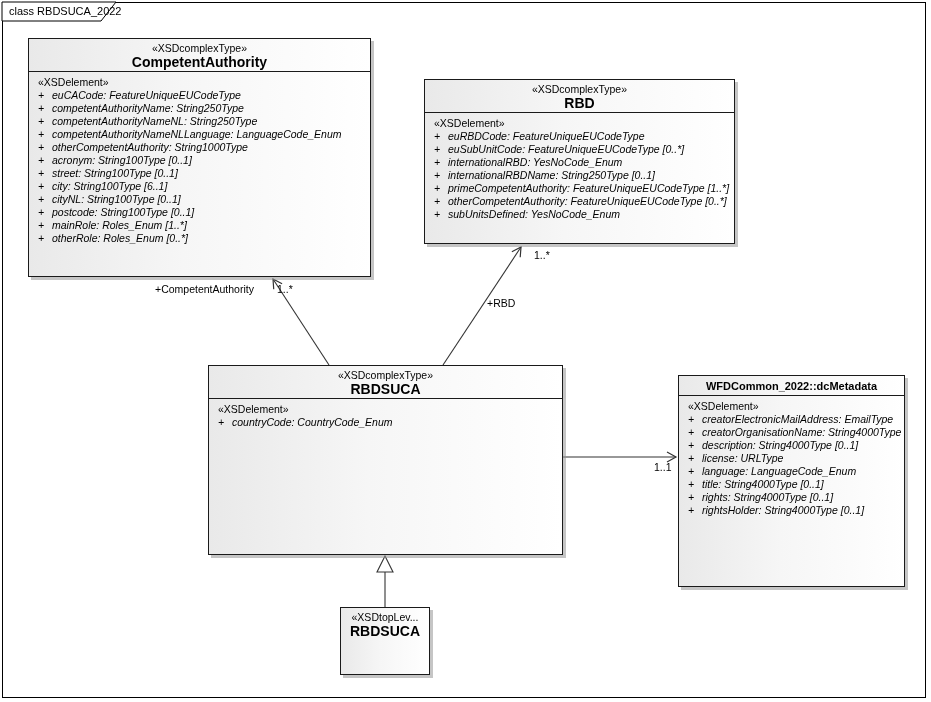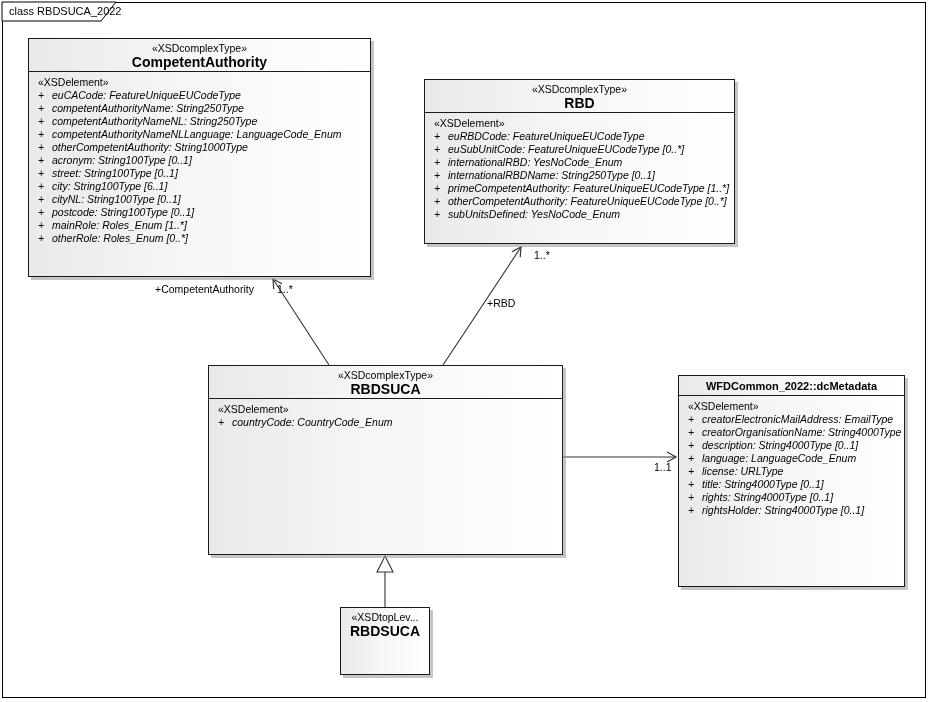--- a/index.html
+++ b/index.html
@@ -108,22 +108,22 @@
 <div class="uml-class" style="left:678px;top:375px;width:227px;height:212px;">
   <div class="hdr">
     <div class="cname" style="font-size:11px;">WFDCommon_2022::dcMetadata</div>
   </div>
   <div class="cbody">
     <div class="el-stereo">«XSDelement»</div>
     <div>
         <div class="attr"><span class="vis">+</span><span>creatorElectronicMailAddress: EmailType</span></div>
         <div class="attr"><span class="vis">+</span><span>creatorOrganisationName: String4000Type</span></div>
         <div class="attr"><span class="vis">+</span><span>description: String4000Type [0..1]</span></div>
+        <div class="attr"><span class="vis">+</span><span>license: URLType</span></div>
         <div class="attr"><span class="vis">+</span><span>language: LanguageCode_Enum</span></div>
-        <div class="attr"><span class="vis">+</span><span>license: URLType</span></div>
         <div class="attr"><span class="vis">+</span><span>title: String4000Type [0..1]</span></div>
         <div class="attr"><span class="vis">+</span><span>rights: String4000Type [0..1]</span></div>
         <div class="attr"><span class="vis">+</span><span>rightsHolder: String4000Type [0..1]</span></div>
       </div>
   </div>
 </div>
 
 <div class="uml-class" style="left:340px;top:607px;width:90px;height:68px;">
   <div class="hdr">
     <div class="stereo">«XSDtopLev...</div>

